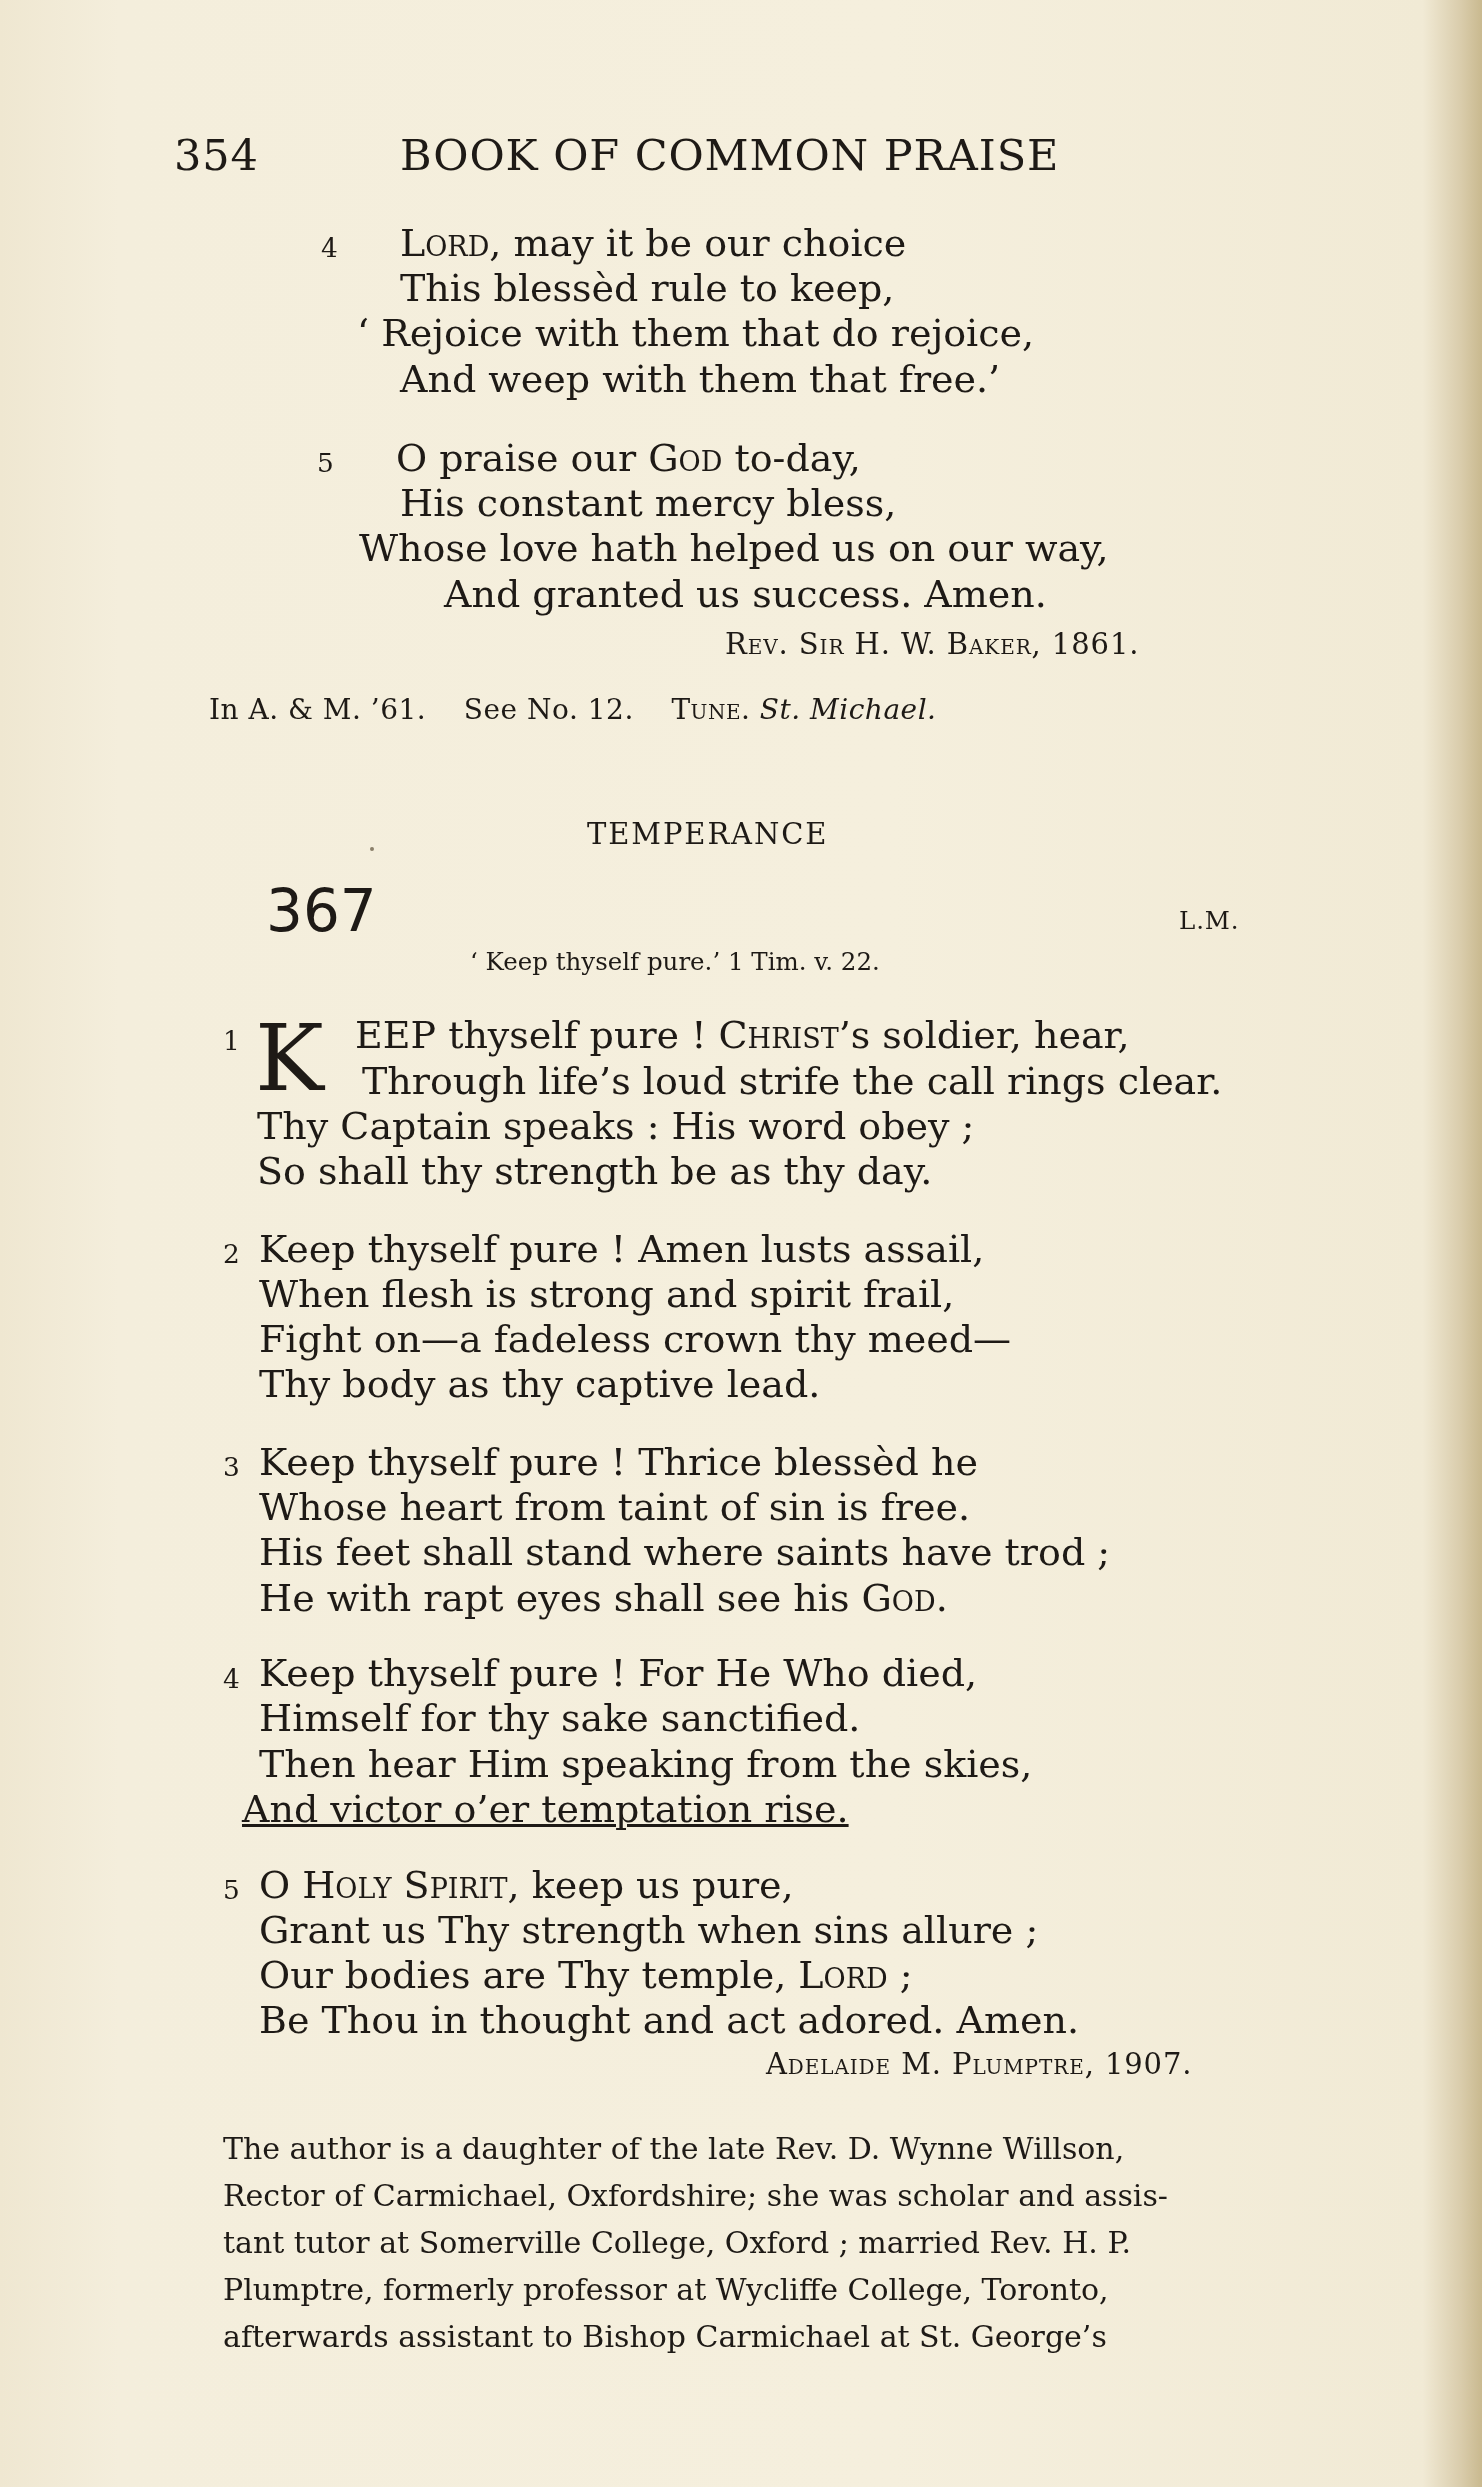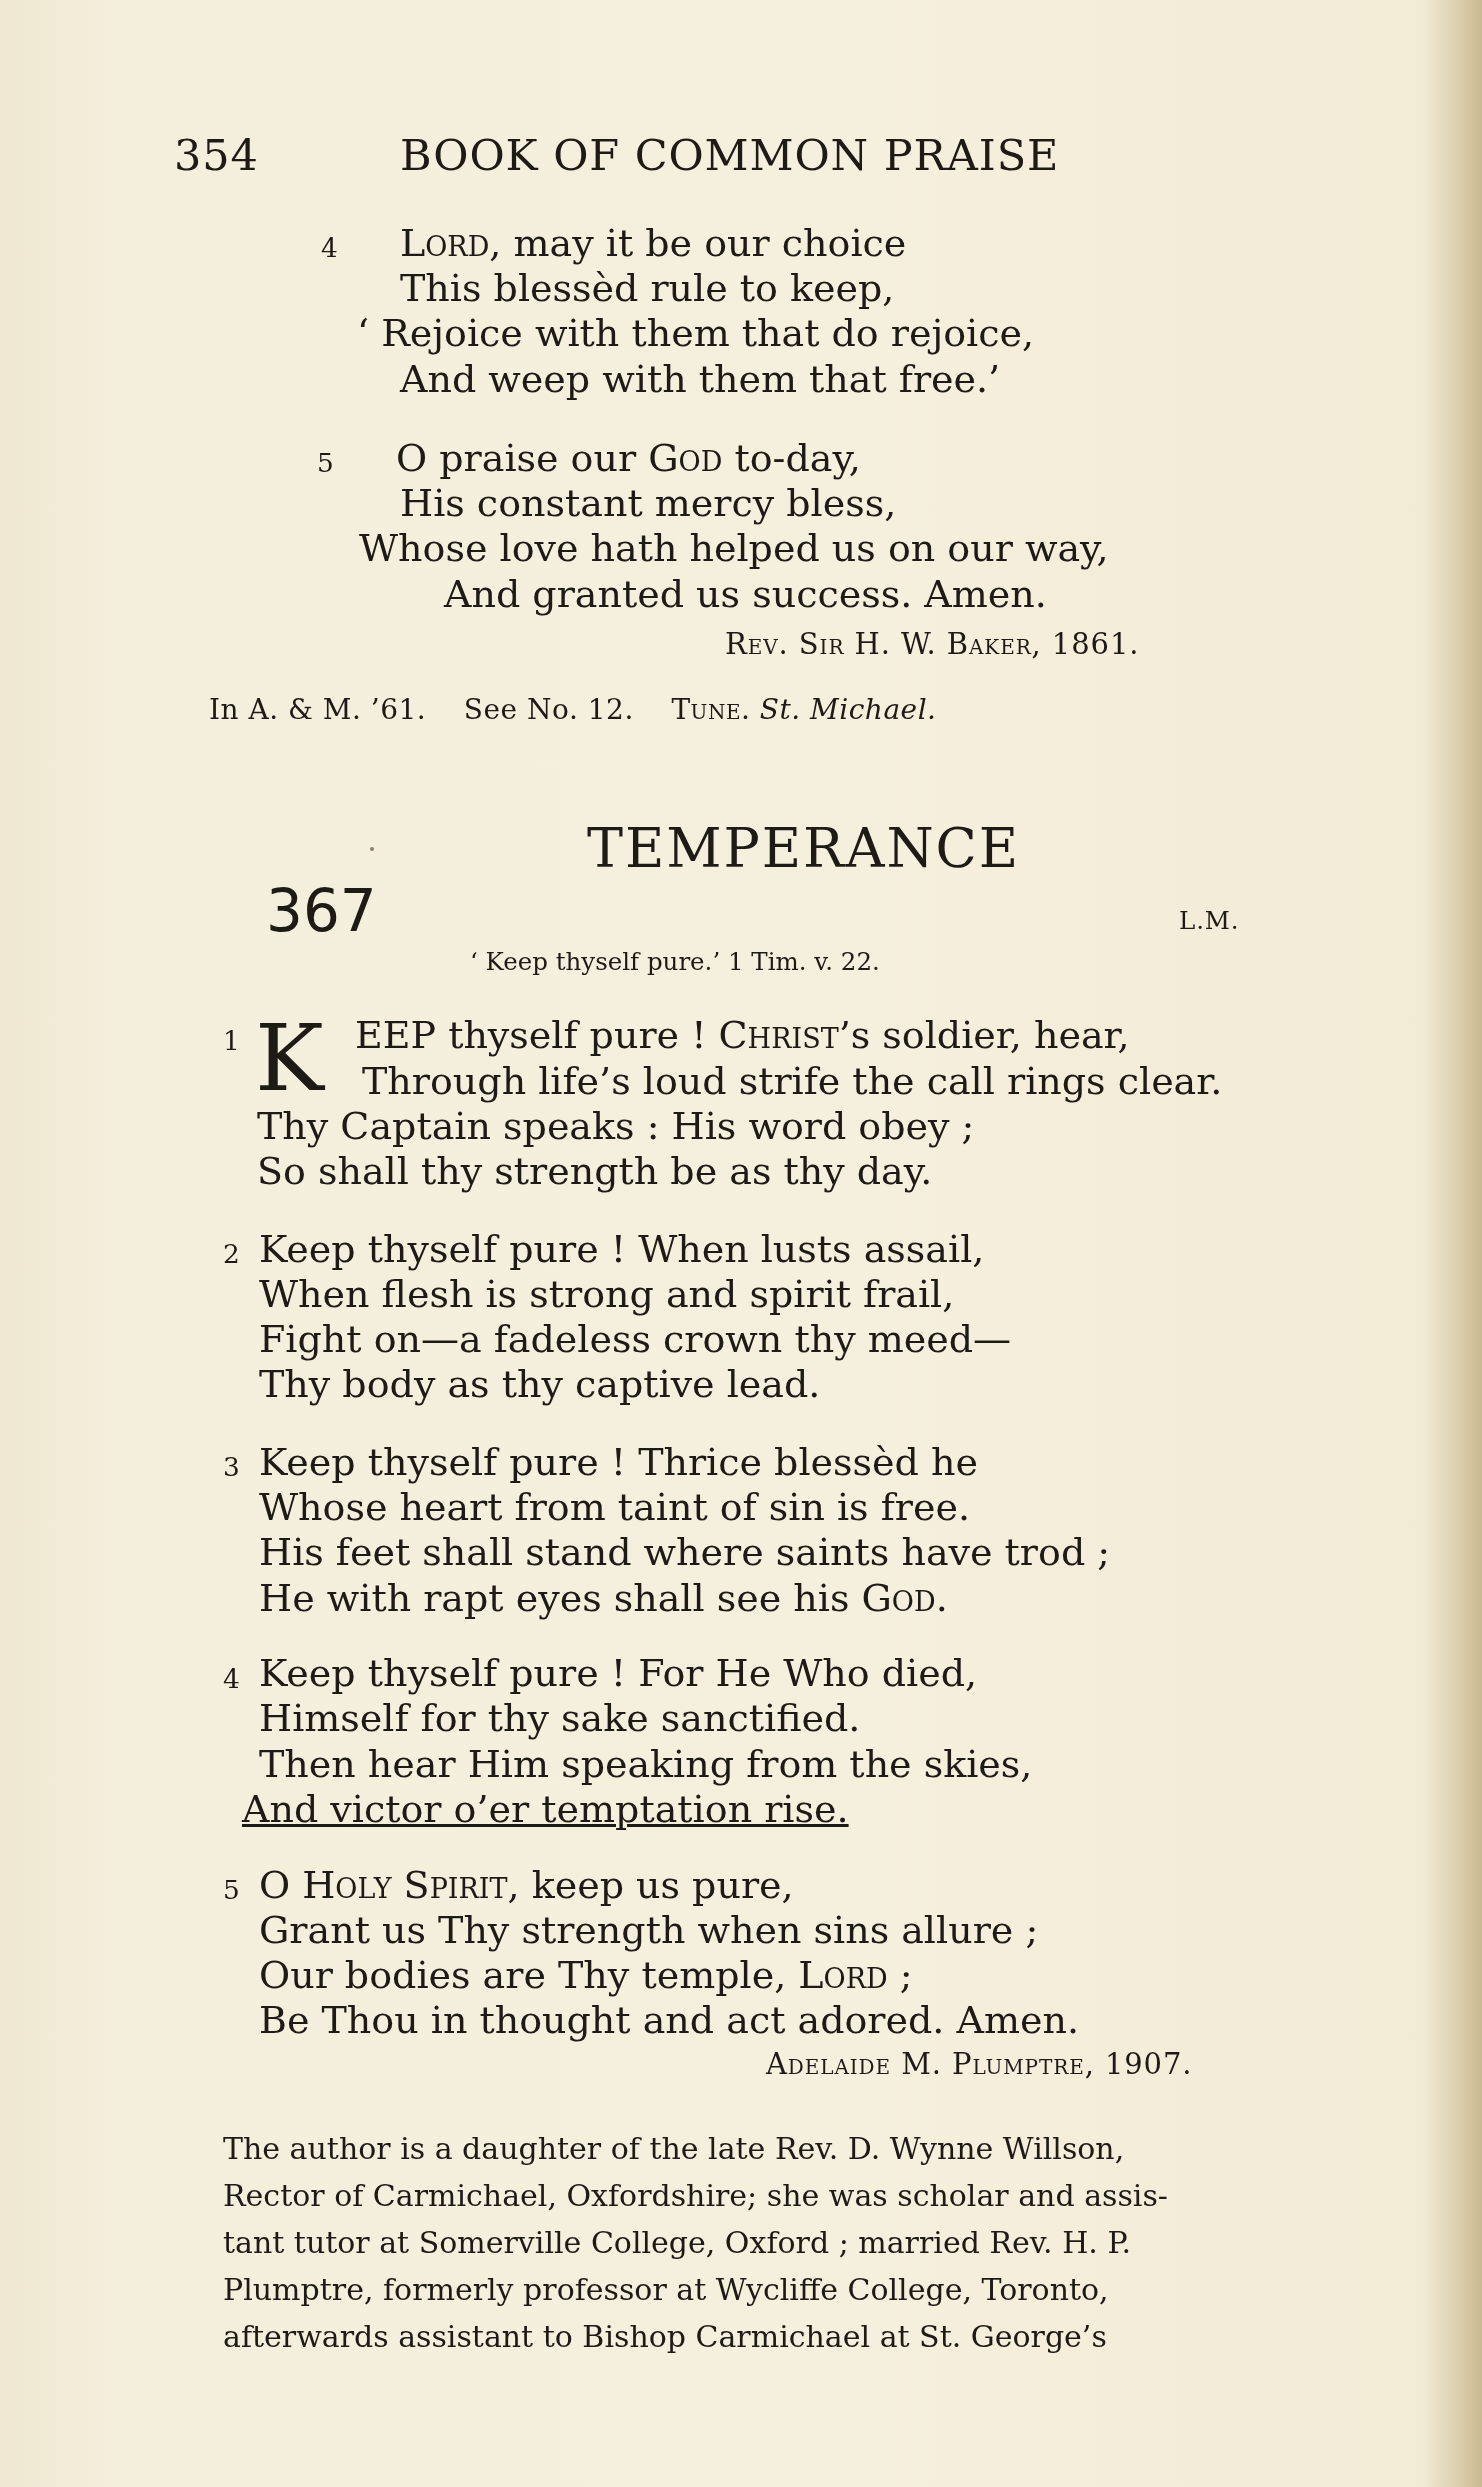--- a/index.html
+++ b/index.html
@@ -13,21 +13,21 @@
   }
   .page { position: absolute; left: 0; top: 0; width: 1482px; height: 2487px; }
   .abs { position: absolute; white-space: nowrap; }
   .sc { font-variant: small-caps; }
   .running-head { top: 130px; left: 174px; font-size: 43px; letter-spacing: 0.9px; }
   .running-head .pno { display: inline-block; width: 226px; }
   .line { font-size: 38px; line-height: 45px; }
   .vnum { font-size: 26.4px; position: absolute; }
   .attrib { font-size: 29px; letter-spacing: 0.9px; }
   .note { font-size: 28px; letter-spacing: 0.5px; }
-  .section-title { font-size: 54px; letter-spacing: 1.9px; }
+  .section-title { font-size: 29px; letter-spacing: 1.9px; }
   .hymn-no { font-family: "DejaVu Sans", "Liberation Sans", sans-serif; font-size: 58px; }
   .meter { font-size: 24.5px; letter-spacing: 0.9px; }
   .text-ref { font-size: 24.5px; }
   .dropcap { font-size: 92px; line-height: 75px; position: absolute; }
   .footnote { font-size: 30px; line-height: 35px; width: 1245px; text-align: justify; }
   .footnote p { margin: 12px; }
   .dot { position: absolute; width: 3.8px; height: 3.8px; border-radius: 1.9px; background: #8a7f6a; }
 </style>
 </head>
 <body>
@@ -75,21 +75,21 @@
     <span class="vnum" style="left:223px; top:1025px;">1</span>
     <span class="dropcap" style="left:255px; top:1021px;">K</span>
     <div class="abs line" style="left:355px; top:1013px;"><span>EEP thyself pure ! </span><span class="sc">Christ</span><span>’s soldier, hear,</span></div>
     <div class="abs line" style="left:362px; top:1059px;">Through life’s loud strife the call rings clear.</div>
     <div class="abs line" style="left:257px; top:1104px;">Thy Captain speaks :  His word obey ;</div>
     <div class="abs line" style="left:257px; top:1149px;">So shall thy strength be as thy day.</div>
   </div>
 
   <div>
     <span class="vnum" style="left:223px; top:1238px;">2</span>
-    <div class="abs line" style="left:259px; top:1227px;">Keep thyself pure !  When lusts assail,</div>
+    <div class="abs line" style="left:259px; top:1227px;">Keep thyself pure !  Amen lusts assail,</div>
     <div class="abs line" style="left:259px; top:1272px;">When flesh is strong and spirit frail,</div>
     <div class="abs line" style="left:259px; top:1317px;">Fight on—a fadeless crown thy meed—</div>
     <div class="abs line" style="left:259px; top:1362px;">Thy body as  thy captive lead.</div>
   </div>
 
   <div>
     <span class="vnum" style="left:223px; top:1451px;">3</span>
     <div class="abs line" style="left:259px; top:1440px;">Keep thyself pure !  Thrice blessèd he</div>
     <div class="abs line" style="left:259px; top:1485px;">Whose heart from taint of sin is free.</div>
     <div class="abs line" style="left:259px; top:1530px;">His feet shall stand where saints  have trod ;</div>

